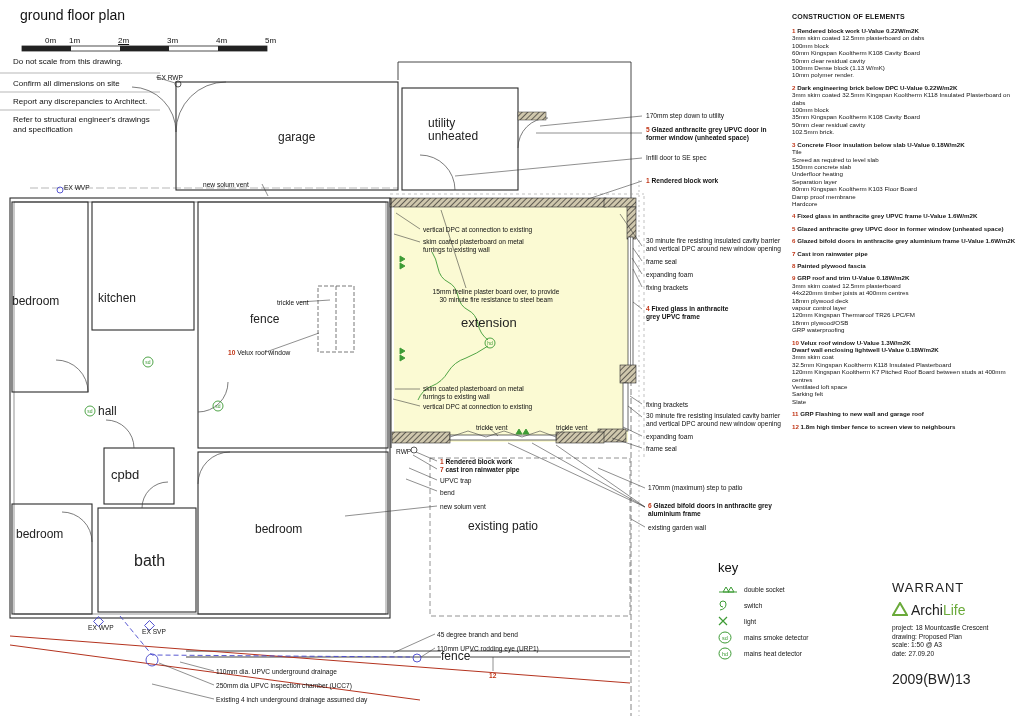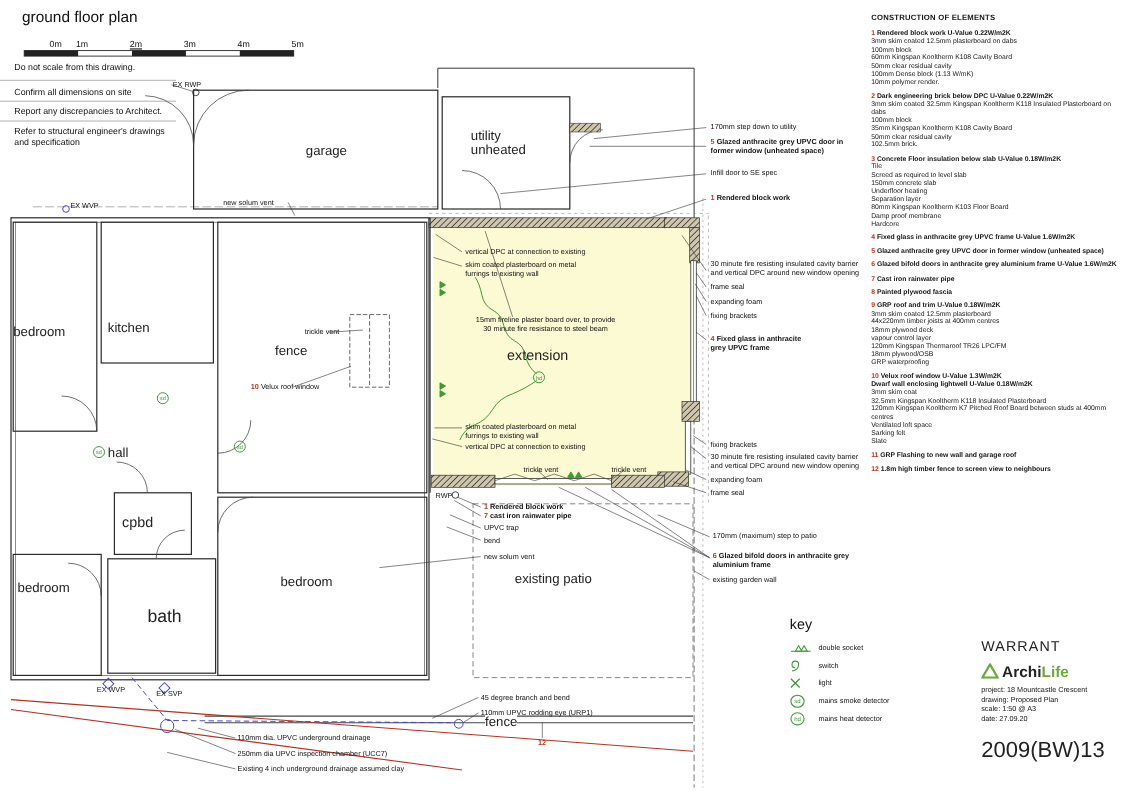--- a/index.html
+++ b/index.html
@@ -18,25 +18,25 @@
   .c-title{font-size:7px;font-weight:bold;letter-spacing:.2px;margin-bottom:7px}
   .c-item{font-size:6.2px;line-height:7.4px;margin-bottom:5px}
   .c-head{font-weight:bold}
   .key-panel{position:absolute;left:718px;top:560px;width:170px}
   .key-title{font-size:13px;margin-bottom:8px;color:#111}
   .key-row{display:flex;align-items:center;margin-bottom:4px;height:12px}
   .key-sym{width:26px;display:inline-flex;align-items:center}
   .key-label{font-size:6.6px}
   .titleblock{position:absolute;left:892px;top:580px;width:130px}
   .warrant{font-size:13px;letter-spacing:1px;color:#222}
-  .logo-row{margin-top:7px;display:flex;align-items:center;font-size:14px;font-weight:bold;gap:3px}
+  .logo-row{margin-top:7px;display:flex;align-items:flex-start;font-size:14px;font-weight:normal;gap:3px}
   .logo-b{color:#222}.logo-g{color:#6aaa3a}
   .tb-lines{margin-top:6px}
   .tb-line{font-size:6.6px;line-height:8.5px}
-  .dwg-no{margin-top:13px;font-size:20px;color:#222}
+  .dwg-no{margin-top:13px;font-size:14px;color:#222}
 </style>
 </head>
 <body>
 
 <div class="sheet">
 
 <svg class="plan-svg" width="1024" height="724" viewBox="0 0 1024 724">
   <defs>
     <pattern id="hatch" width="4" height="4" patternUnits="userSpaceOnUse" patternTransform="rotate(45)">
       <rect width="4" height="4" fill="#cfc7ad"></rect>

